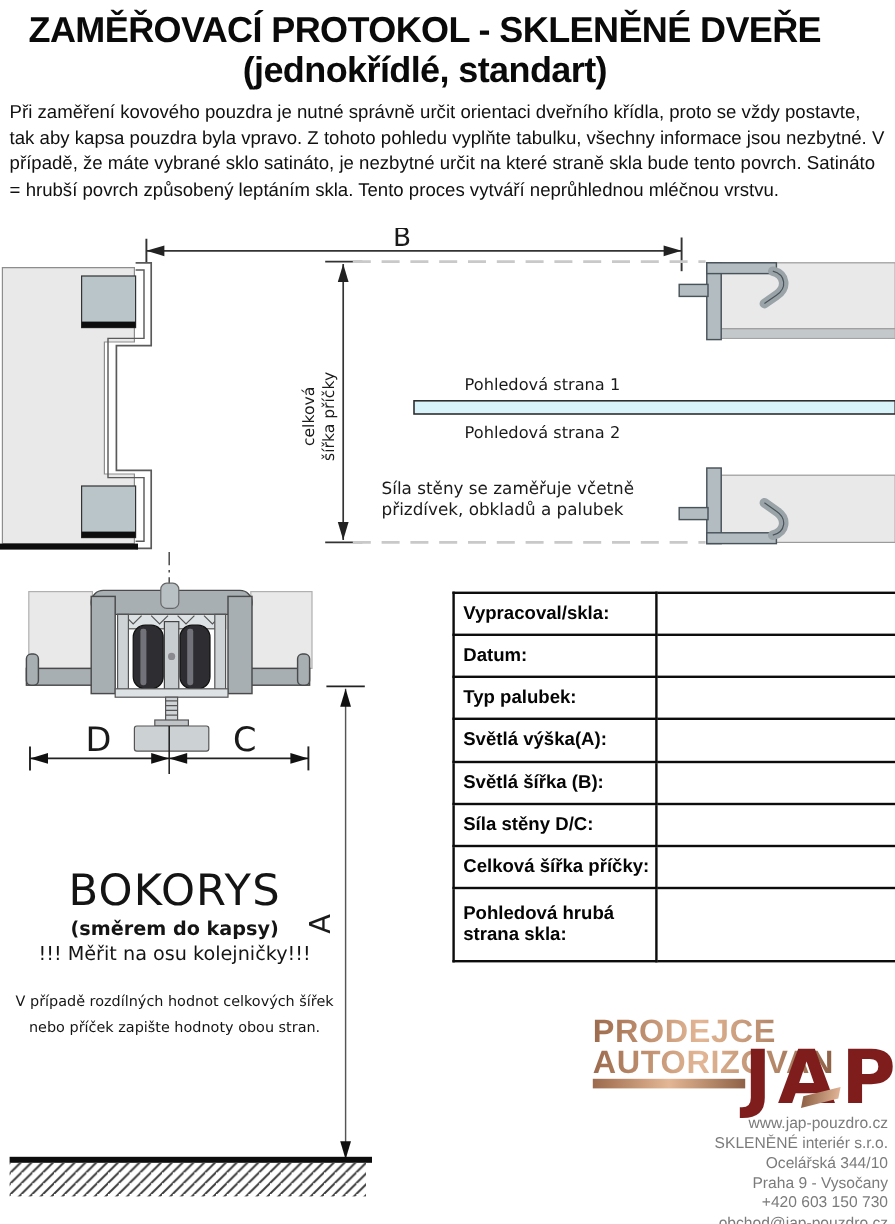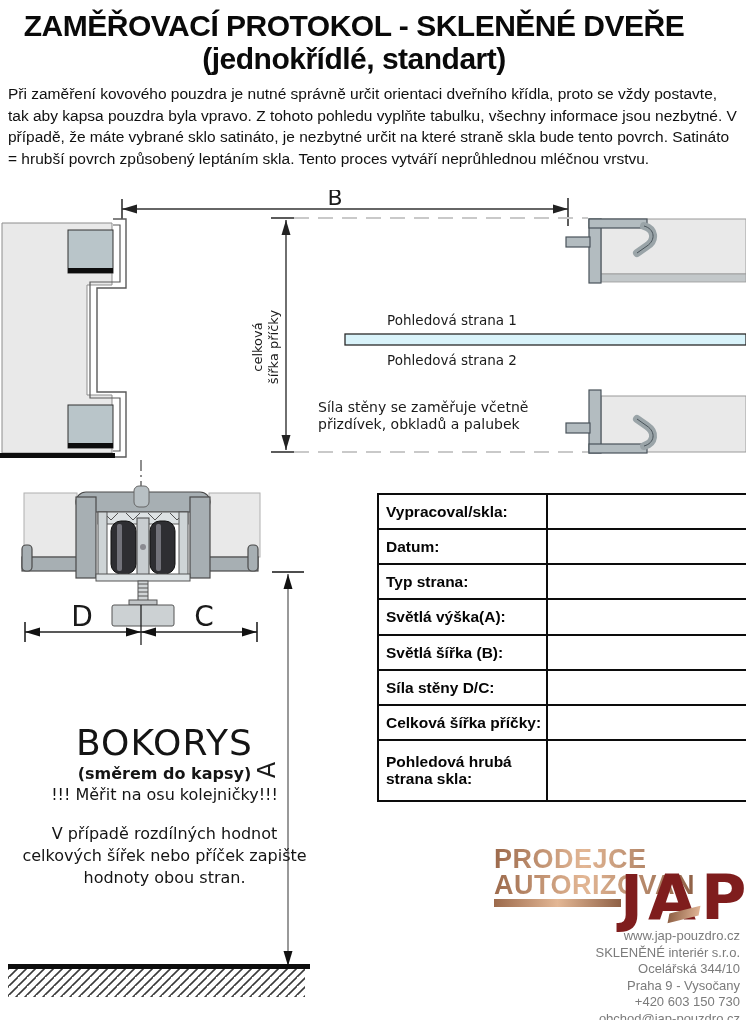--- a/index.html
+++ b/index.html
@@ -14,27 +14,27 @@
   }
   .title .t2{font-size:30px;}
   .intro{
     margin:8px 8px 0 8px;font-size:15.5px;line-height:21.5px;color:#101010;
   }
   
   .layer{position:absolute;}
   svg text{font-family:"DejaVu Sans", sans-serif;fill:#1a1a1a;}
   
   .bokorys-text{
-    position:absolute;left:22px;top:723px;width:285px;text-align:center;
+    position:absolute;left:3px;top:723px;width:285px;text-align:center;
     font-family:"DejaVu Sans", sans-serif;color:#141414;
   }
   .bokorys-text .bk-h{font-size:36px;font-weight:400;letter-spacing:1px;line-height:40px;}
   .bokorys-text .bk-s{font-size:16px;line-height:21px;font-weight:bold;}
   .bokorys-text .bk-w{font-size:16px;line-height:21px;}
-  .bokorys-text .bk-n{font-size:16px;line-height:22px;margin-top:18px;}
+  .bokorys-text .bk-n{font-size:12px;line-height:22px;margin-top:18px;}
   
   .form-table{
     position:absolute;left:377px;top:493px;width:358px;height:309px;
     border-collapse:collapse;table-layout:fixed;
   }
   .form-table td{
     border:2.5px solid #0c0c0c;vertical-align:middle;
     font-family:"Liberation Sans", sans-serif;
   }
   .form-table td.lbl{
@@ -224,21 +224,21 @@
   <tbody>
       <tr>
     <td class="lbl">Vypracoval/skla:</td>
     <td class="val"></td>
   </tr>
   <tr>
     <td class="lbl">Datum:</td>
     <td class="val"></td>
   </tr>
   <tr>
-    <td class="lbl">Typ strana:</td>
+    <td class="lbl">Typ palubek:</td>
     <td class="val"></td>
   </tr>
   <tr>
     <td class="lbl">Světlá výška(A):</td>
     <td class="val"></td>
   </tr>
   <tr>
     <td class="lbl">Světlá šířka (B):</td>
     <td class="val"></td>
   </tr>

